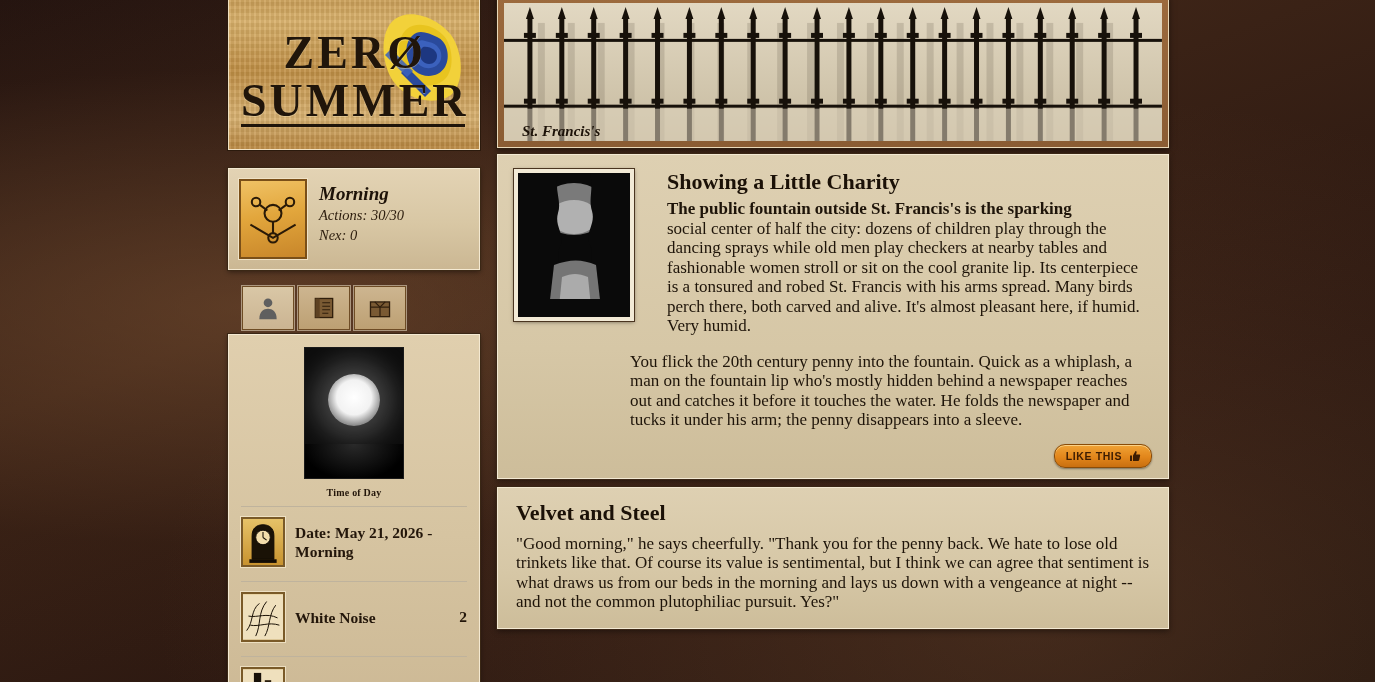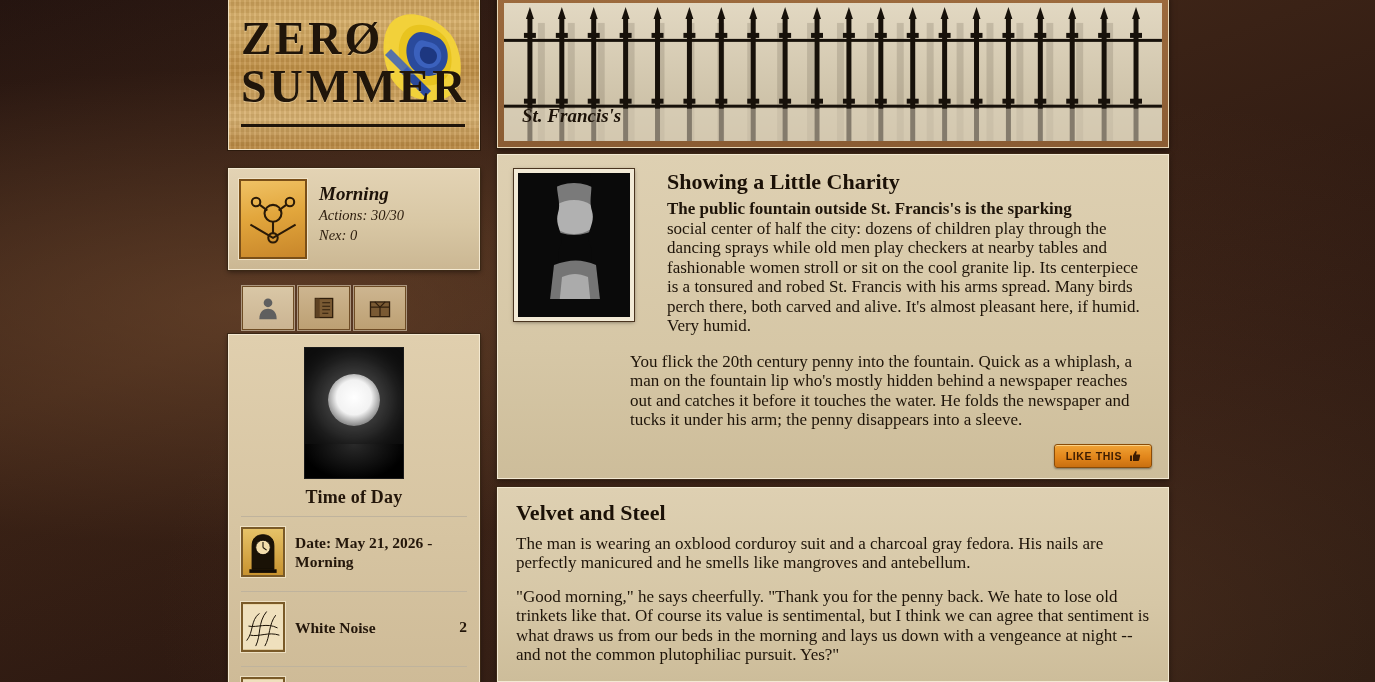--- a/index.html
+++ b/index.html
@@ -33,29 +33,30 @@
   }
   .logo-box:before {
     content: "";
     position: absolute; inset: 0;
     background:
       repeating-linear-gradient(90deg, rgba(255,255,255,0.10) 0 2px, rgba(0,0,0,0.06) 2px 5px),
       repeating-linear-gradient(0deg, rgba(255,255,255,0.07) 0 3px, rgba(0,0,0,0.05) 3px 7px);
     opacity: .7;
   }
   .logo-text {
-    position: absolute; left: 12px; top: 22px;
+    position: absolute; left: 12px; top: 36px;
     font-family: "Liberation Serif", serif;
     font-weight: 700;
     font-size: 46px;
     line-height: 48px;
     letter-spacing: 3px;
     color: #20150a;
     text-shadow: 0 1px 0 rgba(255,240,200,0.35);
     z-index: 3;
+    text-align: center;
   }
   .logo-rule {
     position: absolute; left: 12px; right: 14px; bottom: 22px; height: 3px;
     background: #20150a;
     z-index: 3;
   }
   .logo-rose {
     position: absolute; right: 14px; top: 18px; width: 88px; height: 100px; z-index: 2;
   }
 
@@ -129,21 +130,21 @@
     transform: translate(-50%,-50%);
     width: 52px; height: 52px; border-radius: 50%;
     background: radial-gradient(circle at 50% 45%, #ffffff 0%, #f2f2f2 45%, #8c8c8c 72%, #1a1a1a 100%);
     box-shadow: 0 0 26px 14px rgba(200,200,200,.28);
   }
   .tod-ground {
     position: absolute; left: 0; right: 0; bottom: 0; height: 34px;
     background: radial-gradient(ellipse at 50% 0%, #2a2a2a 0%, #000 75%);
   }
   .tod-label {
-    text-align: center; font-size: 18px; font-weight: 700; color: #23160a;
+    text-align: center; font-size: 10px; font-weight: 700; color: #23160a;
     margin-top: 8px; letter-spacing: .2px;
   }
   .hr {
     height: 1px; background: #9d8a69; margin: 8px 0 4px 0;
     border-bottom: 1px solid rgba(255,255,255,.35);
   }
   .row {
     display: flex; align-items: center; gap: 10px;
     padding: 6px 0 6px 0;
   }
@@ -175,22 +176,22 @@
     outline: 1px solid #2e1d0f;
     padding: 6px;
     box-shadow: 0 2px 6px rgba(0,0,0,.5);
   }
   .banner-inner {
     position: relative; width: 100%; height: 100%;
     background: linear-gradient(180deg, #ded3bd 0%, #d6cab1 55%, #c9bda3 100%);
     overflow: hidden;
   }
   .banner-title {
-    position: absolute; left: 18px; bottom: 14px;
-    font-style: italic; font-weight: 700; font-size: 19px; color: #1c1208;
+    position: absolute; left: 18px; bottom: 1px;
+    font-style: italic; font-weight: 700; font-size: 15px; color: #1c1208;
     z-index: 4;
   }
   .fence { position: absolute; left: 0; right: 0; bottom: 0; top: 0; }
 
   .content-card {
     margin-top: 6px;
     width: 672px;
     background: linear-gradient(180deg, #ded0b2 0%, #d6c7a6 60%, #cdbd9a 100%);
     border: 1px solid #f3e9d3;
     outline: 1px solid #3b2716;
@@ -225,21 +226,21 @@
     margin: 16px 0 0 116px;
     font-size: 17px; line-height: 19.5px; color: #1e1409;
   }
   .like-row {
     display: flex; justify-content: flex-end; margin-top: 14px;
   }
   .like-btn {
     display: inline-flex; align-items: center; gap: 7px;
     background: linear-gradient(180deg, #f0a336 0%, #e2861b 55%, #c96f10 100%);
     border: 1px solid #8a4c08;
-    border-radius: 3px;
+    border-radius: 11px;
     color: #3d1d02;
     font-family: "Liberation Sans", sans-serif;
     font-size: 10.5px; font-weight: 700; letter-spacing: .6px;
     padding: 5px 10px 5px 11px;
     box-shadow: 0 1px 2px rgba(0,0,0,.4), inset 0 1px 0 rgba(255,230,170,.7);
     cursor: pointer;
   }
   .card2 {
     margin-top: 8px;
     width: 672px;
@@ -581,17 +582,16 @@
           <svg width="12" height="12" viewBox="0 0 12 12">
             <path d="M1 5.5 H3 V11 H1 Z" fill="#3d1d02"></path>
             <path d="M4 11 V5.5 L6.5 1 C7.6 1.1 7.9 1.9 7.5 3 L7 4.4 H10.2 C11 4.4 11.3 5 11.1 5.7 L10.2 10 C10.05 10.7 9.6 11 9 11 Z" fill="#3d1d02"></path>
           </svg>
         </button>
       </div>
     </div>
 
     <div class="card2">
       <h2>Velvet and Steel</h2>
-      <p>The man is wearing an oxblood corduroy suit and a charcoal gray fedora. His nails are perfectly manicured and he smells like mangroves and antebellum.</p>
       <p>"Good morning," he says cheerfully. "Thank you for the penny back. We hate to lose old trinkets like that. Of course its value is sentimental, but I think we can agree that sentiment is what draws us from our beds in the morning and lays us down with a vengeance at night -- and not the common plutophiliac pursuit. Yes?"</p>
     </div>
   </div>
 </div>
 
 </body></html>

